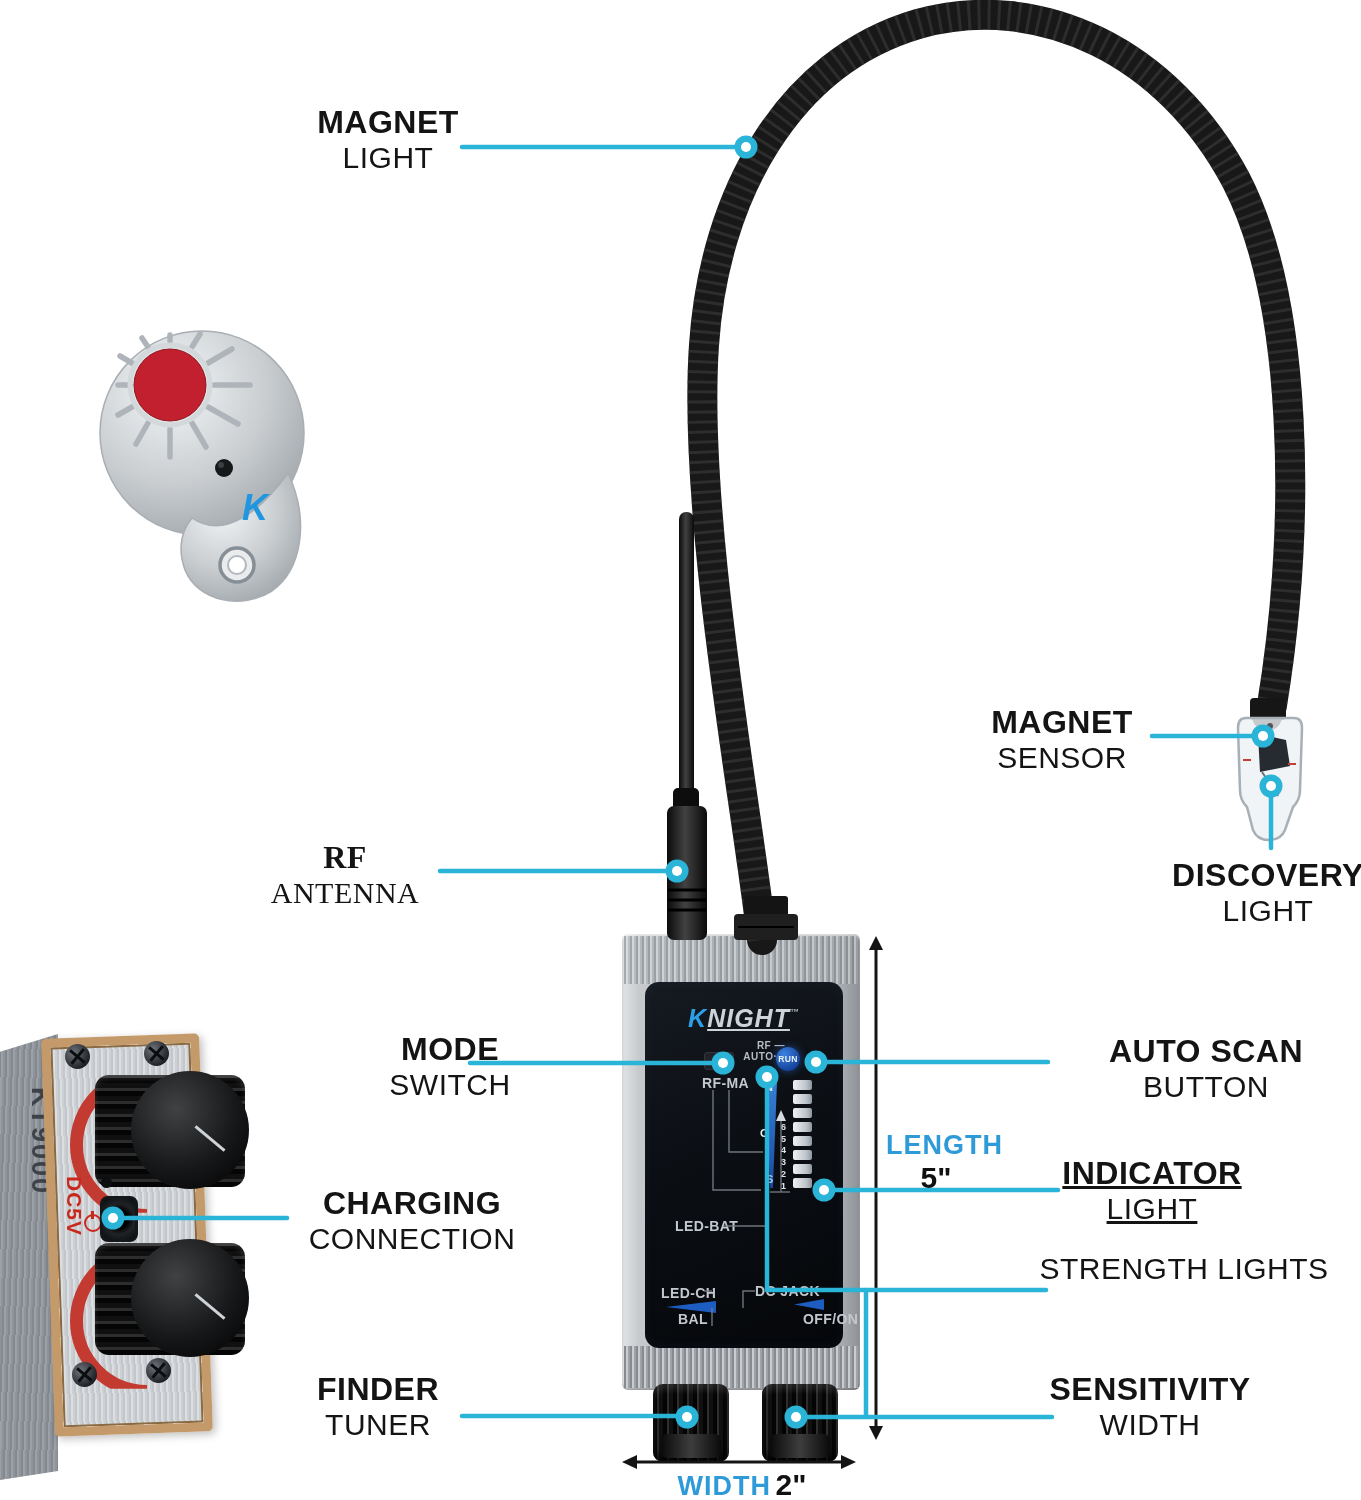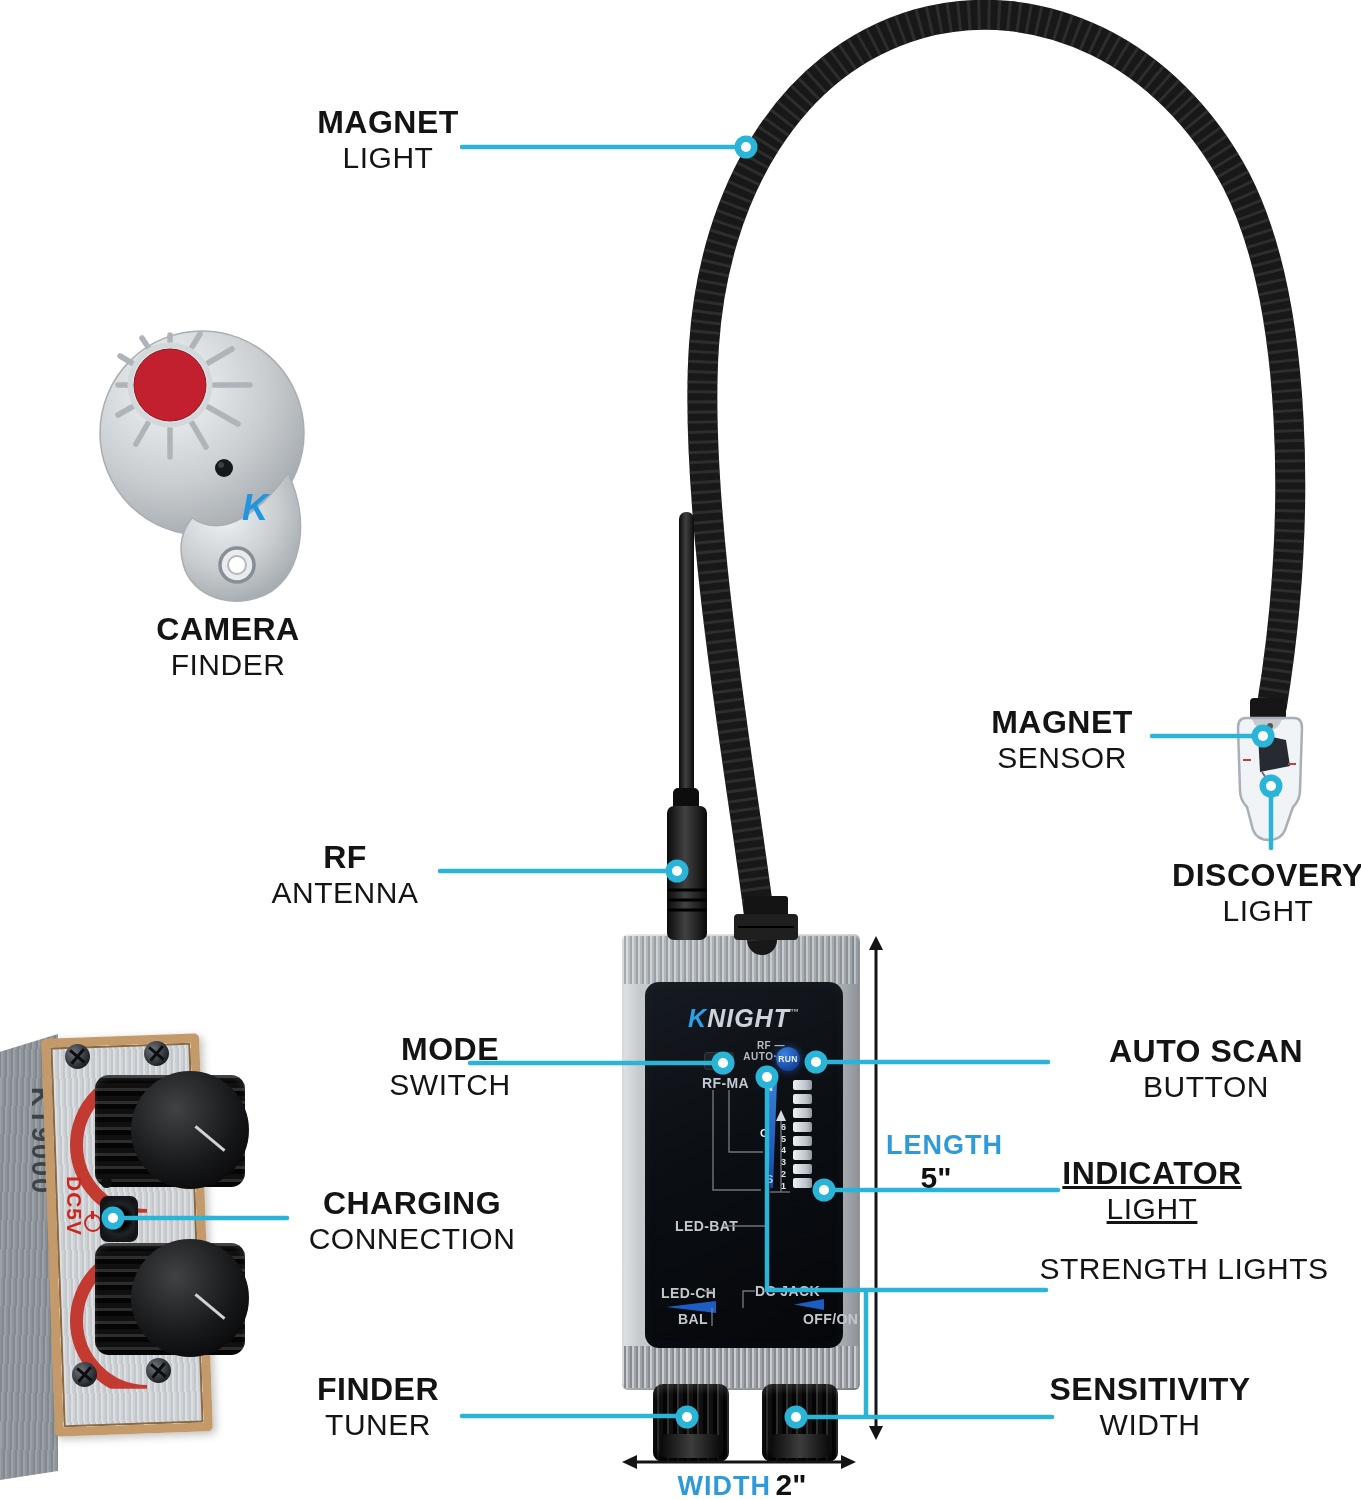--- a/index.html
+++ b/index.html
@@ -22,21 +22,21 @@
   .det-brush-top{position:absolute;left:2px;right:2px;top:2px;height:48px;
             background:repeating-linear-gradient(90deg,rgba(120,126,131,.55) 0 2px,rgba(214,218,221,.6) 2px 4px,rgba(160,166,171,.5) 4px 6px);}
   .det-brush-bot{position:absolute;left:2px;right:2px;top:412px;height:42px;
             background:repeating-linear-gradient(90deg,#878b90 0 2px,#c9cdd1 2px 4px,#9fa3a8 4px 6px);}
   .panel{position:absolute;left:23px;top:48px;width:198px;height:366px;border-radius:14px;
          background:linear-gradient(155deg,#161b21 0%,#0b0e13 45%,#05070a 100%);
          box-shadow:inset 0 0 14px rgba(120,160,220,.06);}
   .brand{position:absolute;left:0;top:22px;width:100%;text-align:center;font-style:italic;
          font-weight:800;font-size:25px;letter-spacing:1px;}
   .brand-k{color:#2b9fe8;}
-  .brand-rest{color:#cdd3da;}
+  .brand-rest{color:#cdd3da;text-decoration:underline;}
   .brand-tm{font-size:9px;color:#aab2ba;vertical-align:12px;font-style:normal;}
   .rf-auto{position:absolute;left:96px;top:58px;width:44px;text-align:right;font-size:10px;
            font-weight:700;color:#b6bcc3;line-height:11px;letter-spacing:.5px;}
   .run-btn{position:absolute;left:131px;top:65px;width:24px;height:24px;border-radius:50%;
            background:radial-gradient(circle at 35% 30%,#3b82e0,#16459e 70%,#0d2f74);
            color:#e8f0fa;font-size:8.5px;font-weight:700;text-align:center;line-height:24px;
            box-shadow:0 0 9px rgba(45,110,220,.55);letter-spacing:.3px;}
   .mode-sw{position:absolute;left:59px;top:70px;width:28px;height:16px;background:#20242a;
            border-radius:3px;border:1px solid #31363d;}
   .panel-txt{position:absolute;font-size:14px;font-weight:700;color:#c2c8ce;letter-spacing:.4px;}
@@ -336,25 +336,21 @@
           <circle cx="113" cy="1218" r="11.5" fill="#29b4d8"></circle>
           <circle cx="113" cy="1218" r="5" fill="#fff"></circle>
         </g>
     </g>
   </svg>
 
   <div class="callout-label" style="left:388px;top:105px;">
     <div class="l1">MAGNET</div>
     <div class="l2">LIGHT</div>
   </div>
-  <div class="callout-label" style="left:228px;top:612px;">
-    <div class="l1">CAMERA</div>
-    <div class="l2">FINDER</div>
-  </div>
-  <div class="callout-label" style="left:345px;top:840px;">
+  <div class="callout-label" style="left:345px;top:840px;font-family:Liberation Serif, serif;">
     <div class="l1">RF</div>
     <div class="l2">ANTENNA</div>
   </div>
   <div class="callout-label" style="left:1062px;top:705px;">
     <div class="l1">MAGNET</div>
     <div class="l2">SENSOR</div>
   </div>
   <div class="callout-label" style="left:1268px;top:858px;">
     <div class="l1">DISCOVERY</div>
     <div class="l2">LIGHT</div>

